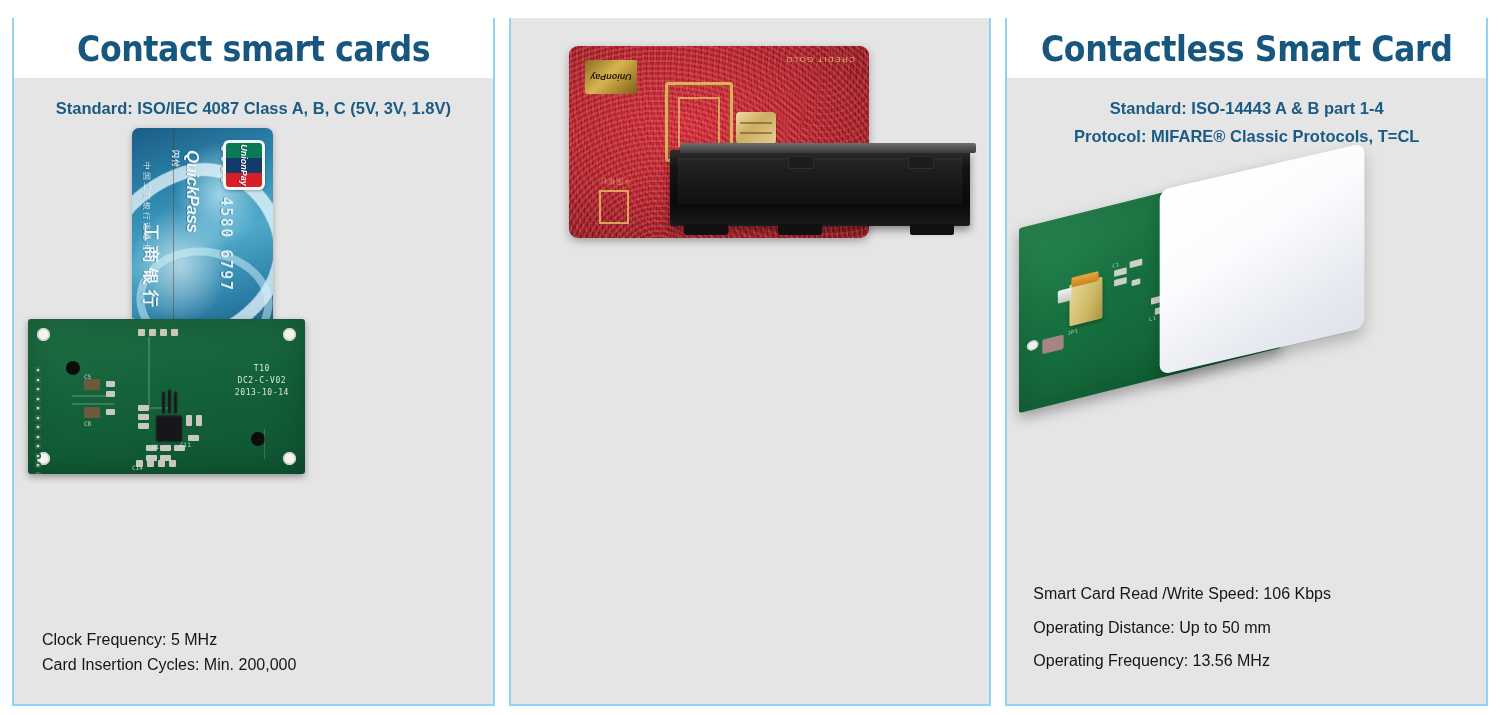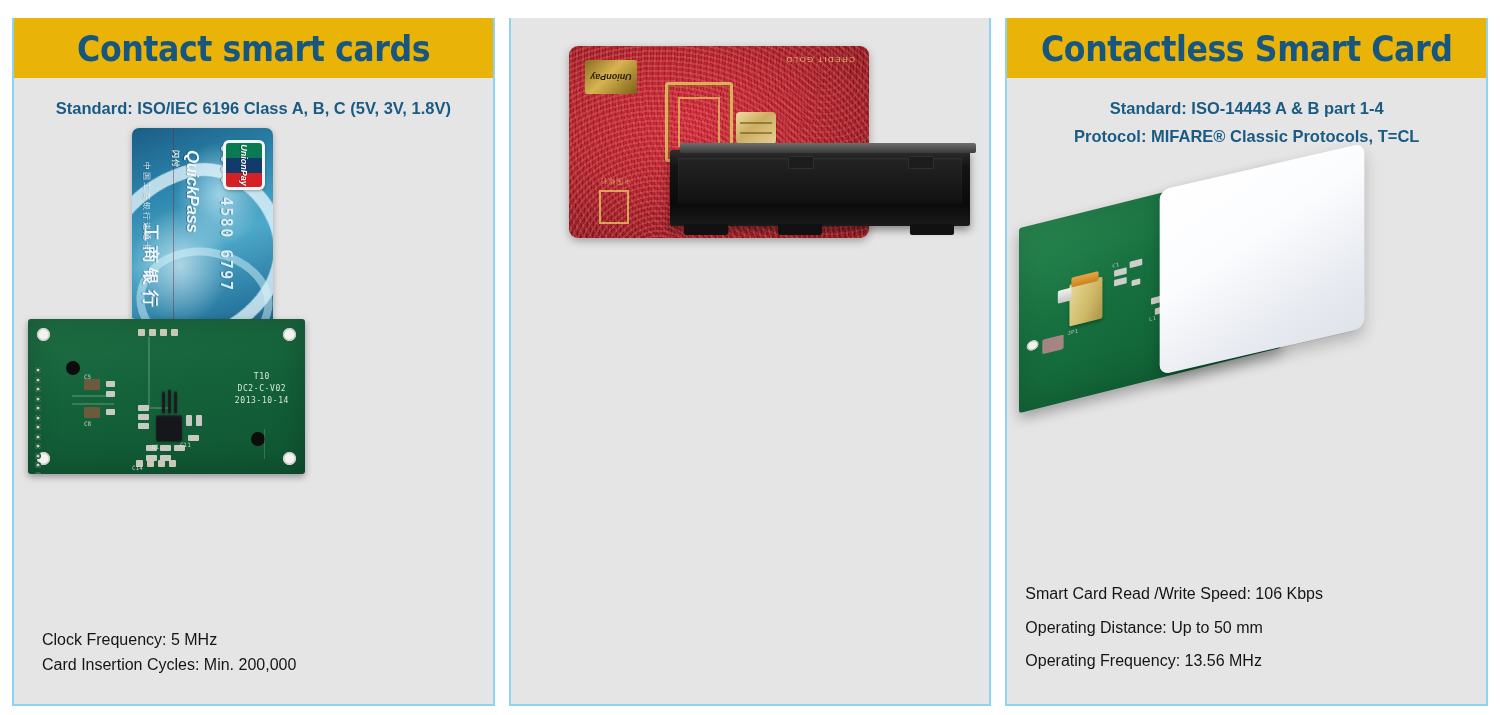--- a/index.html
+++ b/index.html
@@ -34,21 +34,21 @@
     background: #e5e5e5;
     border-left: 2px solid #8ed2f4;
     border-right: 2px solid #8ed2f4;
     border-bottom: 2px solid #8ed2f4;
     box-sizing: border-box;
     height: 688px;
     overflow: hidden;
   }
 
   .panel-header {
-    background: #eab308;
+    background: #ffffff;
     height: 60px;
     min-height: 60px;
     display: flex;
     align-items: center;
     justify-content: center;
   }
   .panel-title {
     color: #17577f;
     font-family: "DejaVu Sans", sans-serif;
     font-weight: bold;
@@ -73,21 +73,21 @@
     flex: 1 1 auto;
     position: relative;
   }
 
   .spec-bottom {
     padding: 0 10px 26px 28px;
     color: #151515;
     font-size: 16px;
     line-height: 1.6;
   }
-  .spec-bottom.loose { line-height: 2.1; padding-left: 18px; }
+  .spec-bottom.loose { line-height: 2.1; padding-left: 26px; }
   .spec-bottom .line { white-space: nowrap; }
 
   
   .p1-art { position: absolute; left: 0; top: 0; right: 0; bottom: 0; }
 
   .blue-card {
     position: absolute;
     left: 118px;
     top: 6px;
     width: 141px;
@@ -371,21 +371,21 @@
 <body>
 
 <div class="board">
 
   <section class="panel">
     <div class="panel-header">
       <h2 class="panel-title">Contact smart cards</h2>
     </div>
 
     <div class="spec-top">
-      <div class="line">Standard: ISO/IEC 6196 Class A, B, C (5V, 3V, 1.8V)</div>
+      <div class="line">Standard: ISO/IEC 4087 Class A, B, C (5V, 3V, 1.8V)</div>
     </div>
 
     <div class="figure">
       <div class="p1-art">
 
         <div class="blue-card">
           <div class="bc-swirl"></div>
           <div class="bc-swirl2"></div>
           <div class="bc-line"></div>
           <div class="bc-vert bc-bank">工商银行</div>
@@ -405,21 +405,21 @@
 
         <div class="pcb">
           <div class="hole" style="left:9px;  top:9px;"></div>
           <div class="hole" style="right:9px; top:9px;"></div>
           <div class="hole" style="left:9px;  bottom:9px;"></div>
           <div class="hole" style="right:9px; bottom:9px;"></div>
 
           <div class="pad-black" style="left:38px; top:42px;"></div>
           <div class="pad-black" style="right:40px; bottom:28px;"></div>
 
-          <div class="silk" style="right:16px; top:52px;">T10<br>DC2-C-V02<br>2013-10-14</div>
+          <div class="silk" style="right:16px; top:44px;">T10<br>DC2-C-V02<br>2013-10-14</div>
 
           <div class="pinrow" style="left:7px; top:48px;">
             <span></span>
               <span></span>
               <span></span>
               <span></span>
               <span></span>
             <span></span>
               <span></span>
               <span></span>

